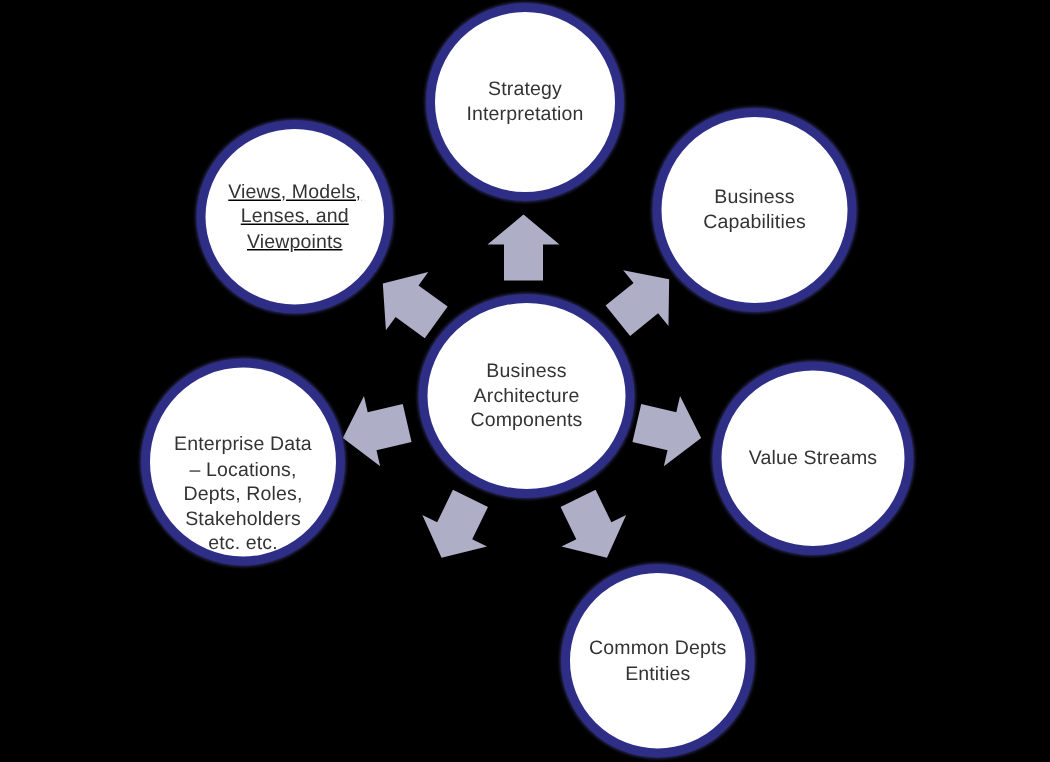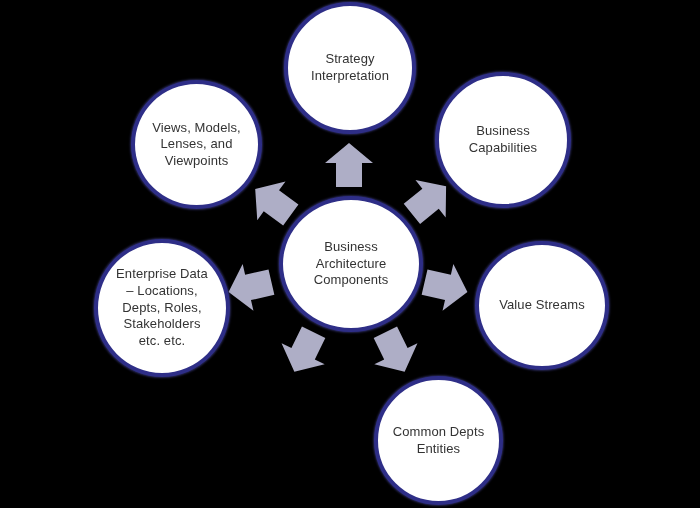--- a/index.html
+++ b/index.html
@@ -18,21 +18,21 @@
     position: absolute;
     left: 0;
     top: 0;
     width: 700px;
     height: 508px;
   }
   .circle {
     position: absolute;
     box-sizing: border-box;
     background: #ffffff;
-    border: 4px solid #ec4899;
+    border: 6px solid #ec4899;
     border-radius: 50%;
     display: flex;
     align-items: center;
     justify-content: center;
     text-align: center;
     box-shadow: 0 0 2px 1px rgba(70,70,150,0.55);
   }
   .label {
     white-space: pre-line;
     font-size: 13px;
@@ -62,32 +62,32 @@
     <span class="label">Business
 Architecture
 Components</span>
   </div>
 
   <div class="circle" style="left: 284px; top: 2px; width: 132px; height: 132px; border-color: rgb(46, 46, 135);">
     <span class="label">Strategy
 Interpretation</span>
   </div>
 
-  <div class="circle" style="left: 131px; top: 80px; width: 131px; height: 129px; border-color: rgb(46, 46, 135);">
+  <div class="circle" style="left: 131px; top: 80px; width: 131px; height: 129px; border-color: rgb(46, 46, 135); text-decoration: underline;">
     <span class="label">Views, Models,
 Lenses, and
 Viewpoints</span>
   </div>
 
   <div class="circle" style="left: 435px; top: 72px; width: 136px; height: 136px; border-color: rgb(46, 46, 135);">
     <span class="label">Business
 Capabilities</span>
   </div>
 
-  <div class="circle" style="left: 94px; top: 239px; width: 136px; height: 138px; border-color: rgb(46, 46, 135);">
+  <div class="circle" style="left: 94px; top: 239px; width: 136px; height: 138px; border-color: rgb(46, 46, 135); align-items: flex-end;">
     <span class="label">Enterprise Data
 – Locations,
 Depts, Roles,
 Stakeholders
 etc. etc.</span>
   </div>
 
   <div class="circle" style="left: 475px; top: 241px; width: 134px; height: 129px; border-color: rgb(46, 46, 135);">
     <span class="label">Value Streams</span>
   </div>

